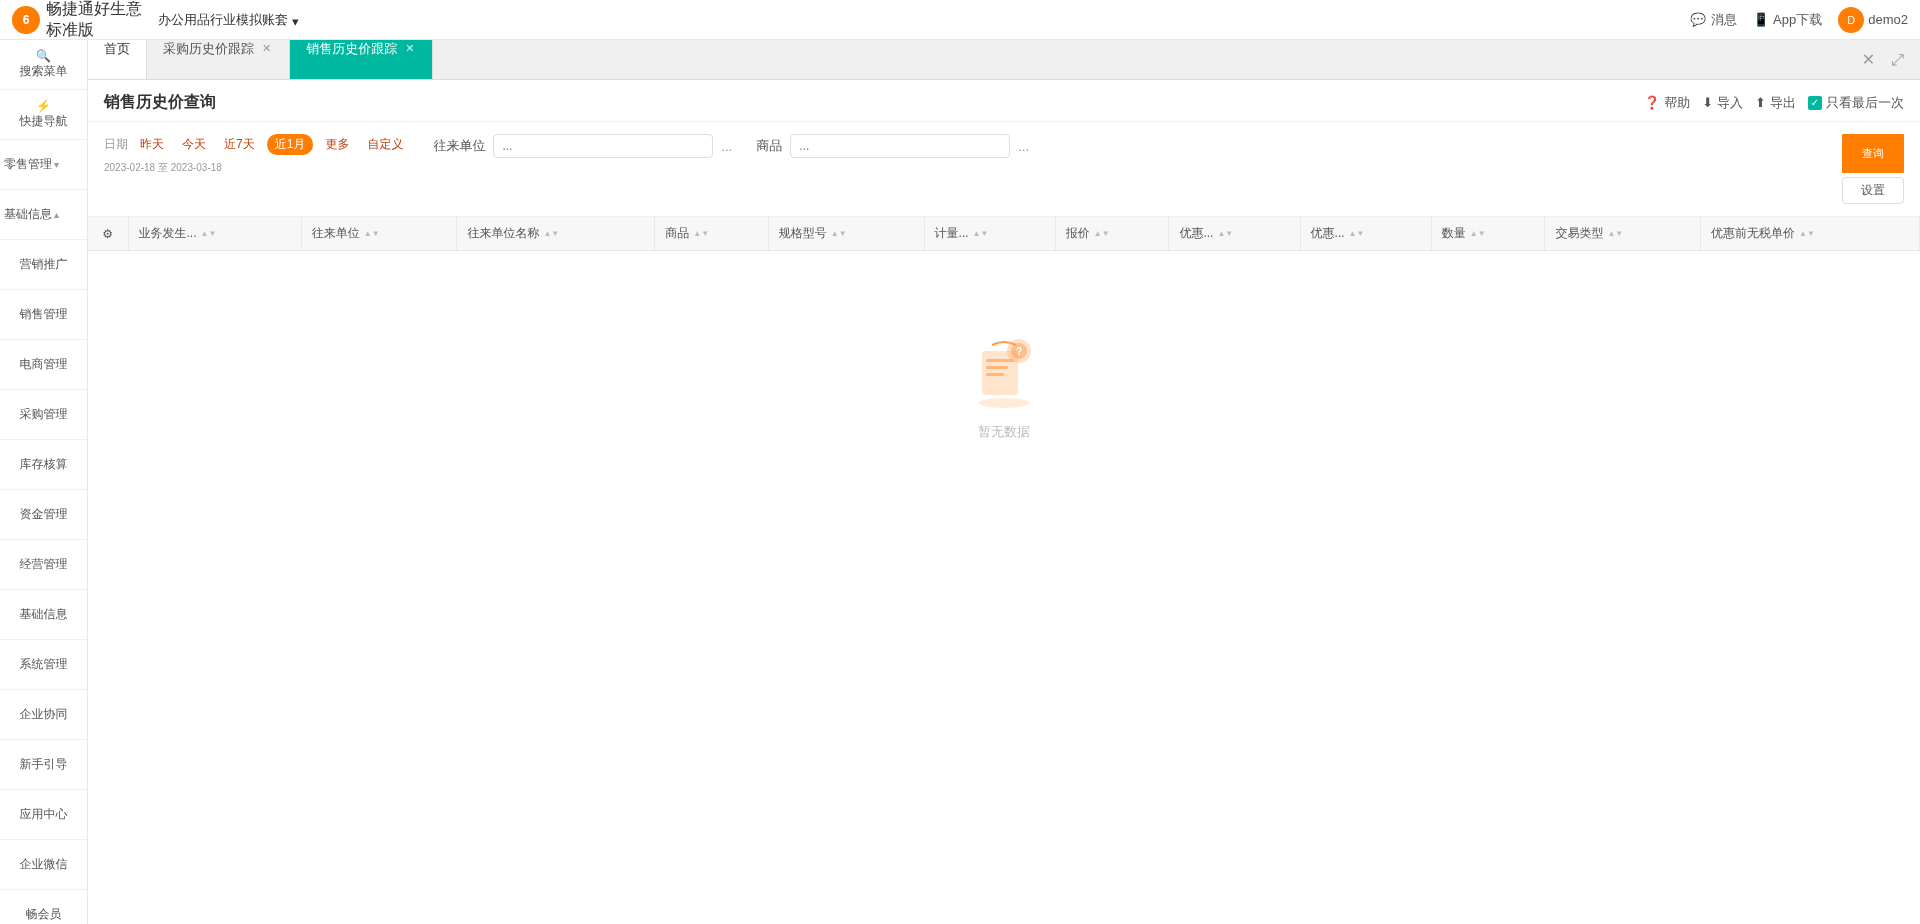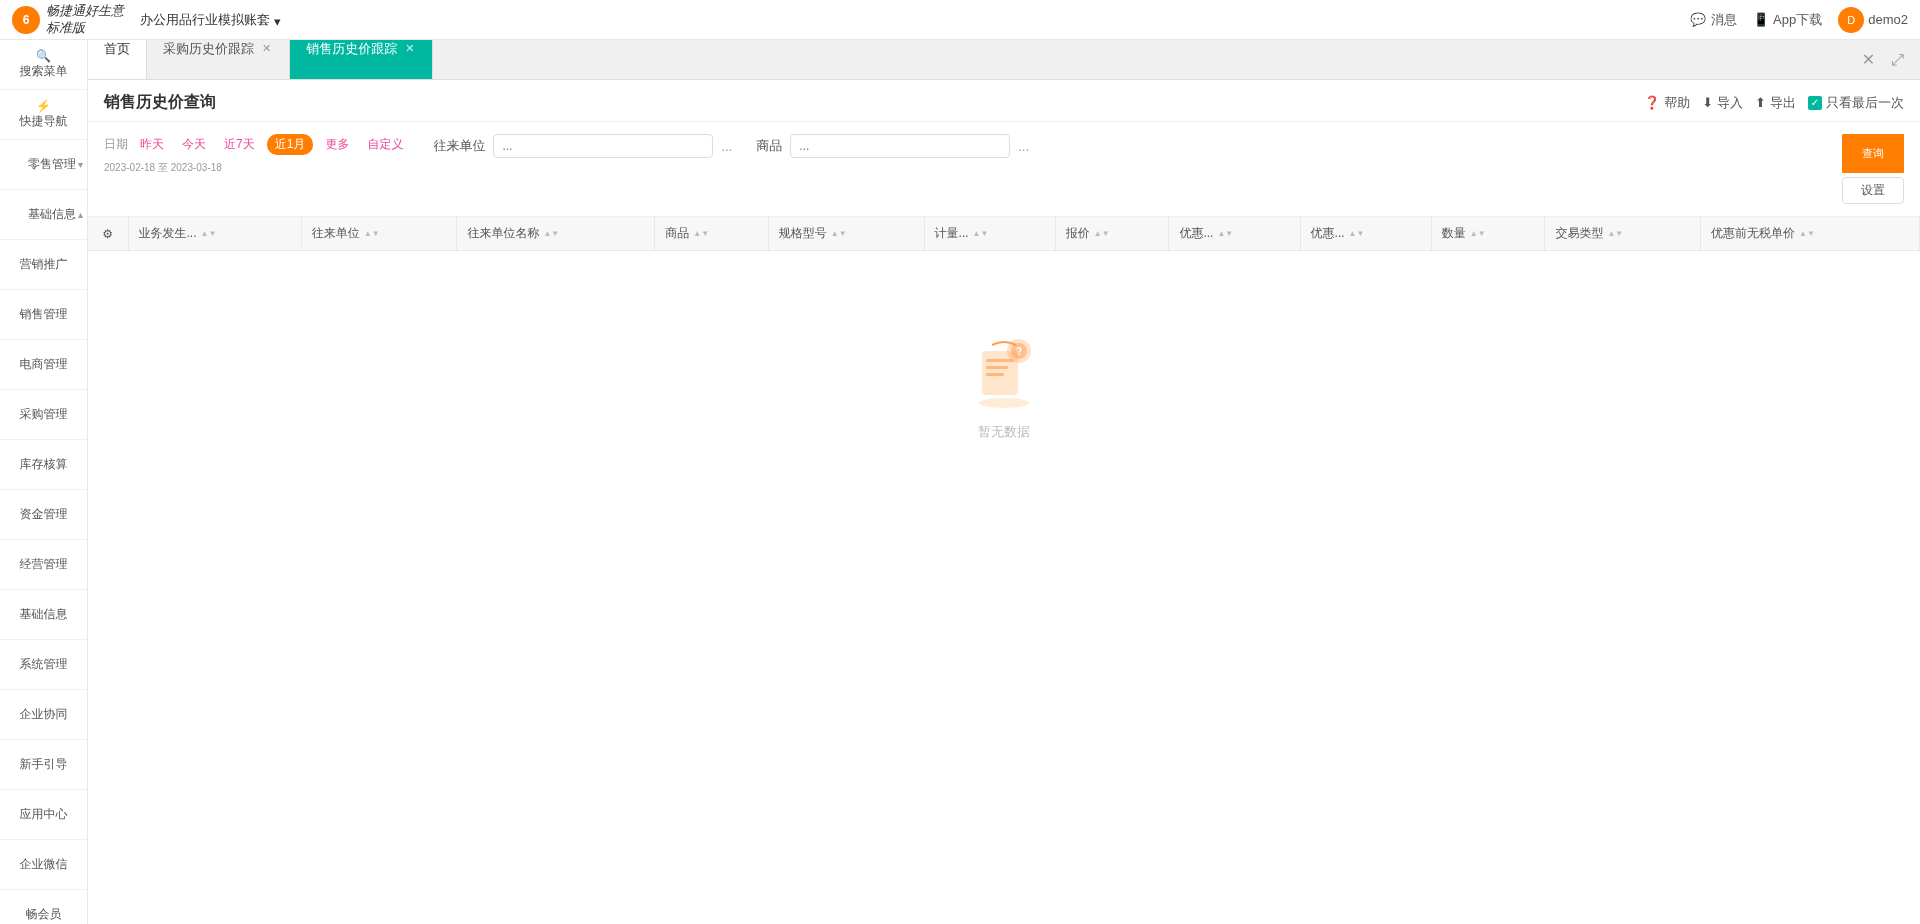--- a/index.html
+++ b/index.html
@@ -32,24 +32,23 @@
       background: #ff7d00;
       border-radius: 50%;
       display: flex;
       align-items: center;
       justify-content: center;
       color: white;
       font-size: 12px;
       font-weight: bold;
     }
     .logo-text {
-      font-size: 13px;
+      font-size: 16px;
       color: #333;
       line-height: 1.3;
-      font-style: italic;
     }
     .app-selector {
       display: flex;
       align-items: flex-end;
       gap: 4px;
       font-size: 13px;
       color: #333;
       cursor: pointer;
       padding: 4px 8px;
       border-radius: 4px;
@@ -104,21 +103,21 @@
       padding: 10px 4px;
       font-size: 12px;
       color: #555;
       cursor: pointer;
       border-bottom: 1px solid #f0f0f0;
       min-height: 50px;
       text-align: center;
     }
     .sidebar-item.has-arrow {
       flex-direction: row;
-      justify-content: flex-end;
+      justify-content: flex-start;
       gap: 2px;
     }
     .sidebar-arrow { font-size: 10px; color: #999; }
 
     
     .content-area {
       flex: 1;
       display: flex;
       flex-direction: column;
       overflow: hidden;
@@ -249,21 +248,21 @@
     .filter-date-row {
       display: flex;
       align-items: center;
       gap: 6px;
       font-size: 12px;
     }
     .date-option {
       padding: 2px 6px;
       border-radius: 3px;
       cursor: pointer;
-      color: #ec4899;
+      color: #c2410c;
     }
     .date-option.active {
       background: #ff7d00;
       color: white;
       border-radius: 10px;
       padding: 2px 8px;
     }
     .date-range-text {
       font-size: 10px;
       color: #999;

